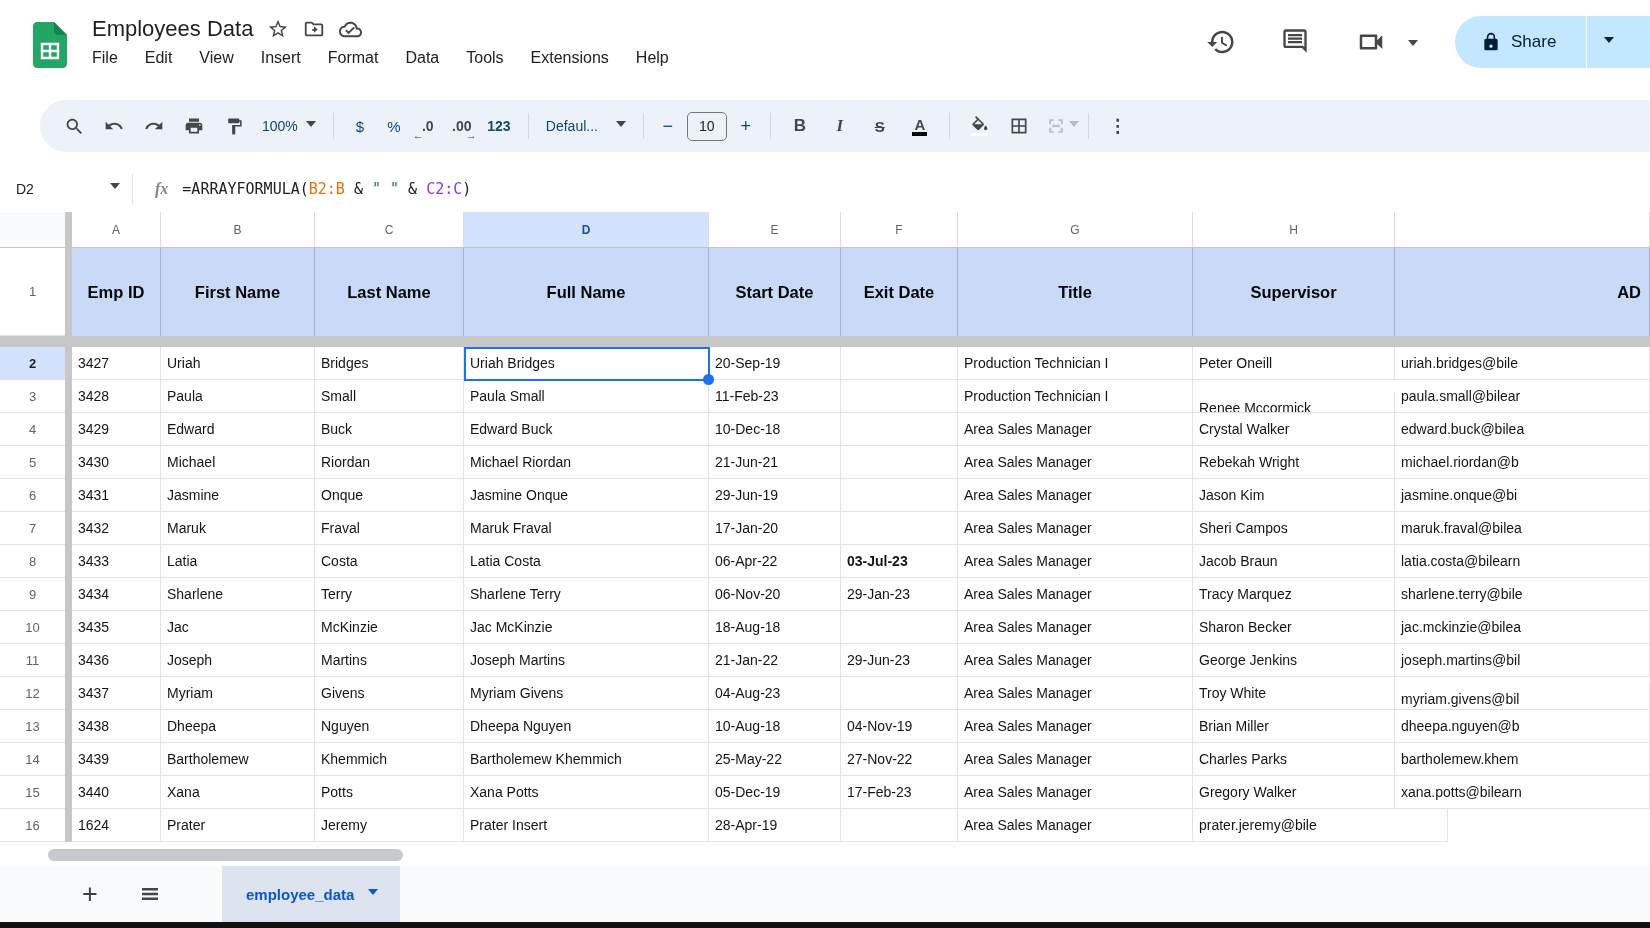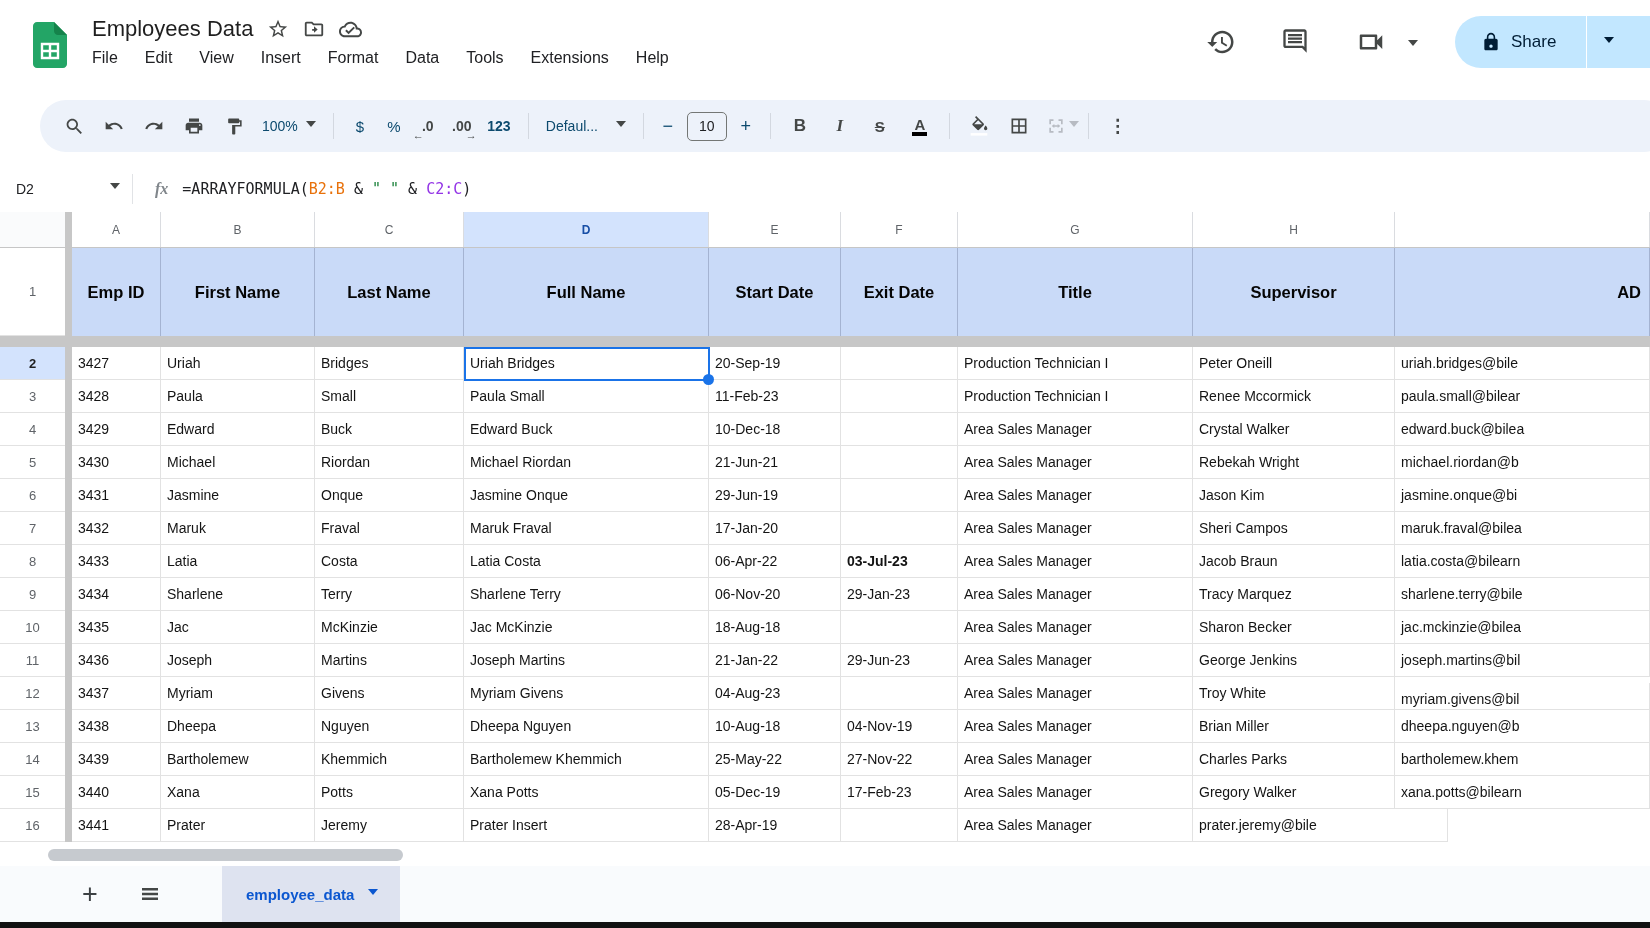--- a/index.html
+++ b/index.html
@@ -324,21 +324,21 @@
         <div class="grow">
           <div class="gut">3</div>
           <div class="vstrip"></div>
           <div class="cell" style="width: 89px;">3428</div>
           <div class="cell" style="width: 154px;">Paula</div>
           <div class="cell" style="width: 149px;">Small</div>
           <div class="cell" style="width: 245px;">Paula Small</div>
           <div class="cell" style="width: 132px;">11-Feb-23</div>
           <div class="cell" style="width: 117px;"></div>
           <div class="cell" style="width: 235px;">Production Technician I</div>
-          <div class="cell" style="width: 202px;">Renee Mccormick</div>
+          <div class="cell" style="width: 202px; margin-top: 12px;">Renee Mccormick</div>
           <div class="cell" style="width: 255px;">paula.small@bilear</div>
         </div>
         <div class="grow">
           <div class="gut">4</div>
           <div class="vstrip"></div>
           <div class="cell" style="width: 89px;">3429</div>
           <div class="cell" style="width: 154px;">Edward</div>
           <div class="cell" style="width: 149px;">Buck</div>
           <div class="cell" style="width: 245px;">Edward Buck</div>
           <div class="cell" style="width: 132px;">10-Dec-18</div>
@@ -486,21 +486,21 @@
           <div class="cell" style="width: 245px;">Xana Potts</div>
           <div class="cell" style="width: 132px;">05-Dec-19</div>
           <div class="cell" style="width: 117px;">17-Feb-23</div>
           <div class="cell" style="width: 235px;">Area Sales Manager</div>
           <div class="cell" style="width: 202px;">Gregory Walker</div>
           <div class="cell" style="width: 255px;">xana.potts@bilearn</div>
         </div>
         <div class="grow">
           <div class="gut">16</div>
           <div class="vstrip"></div>
-          <div class="cell" style="width: 89px;">3441</div>
+          <div class="cell" style="width: 89px;">1624</div>
           <div class="cell" style="width: 154px;">Prater</div>
           <div class="cell" style="width: 149px;">Jeremy</div>
           <div class="cell" style="width: 245px;">Prater Insert</div>
           <div class="cell" style="width: 132px;">28-Apr-19</div>
           <div class="cell" style="width: 117px;"></div>
           <div class="cell" style="width: 235px;">Area Sales Manager</div>
           <div class="cell" style="width: 255px;">prater.jeremy@bile</div>
         </div>
       </div>
     <div class="sel-overlay">

